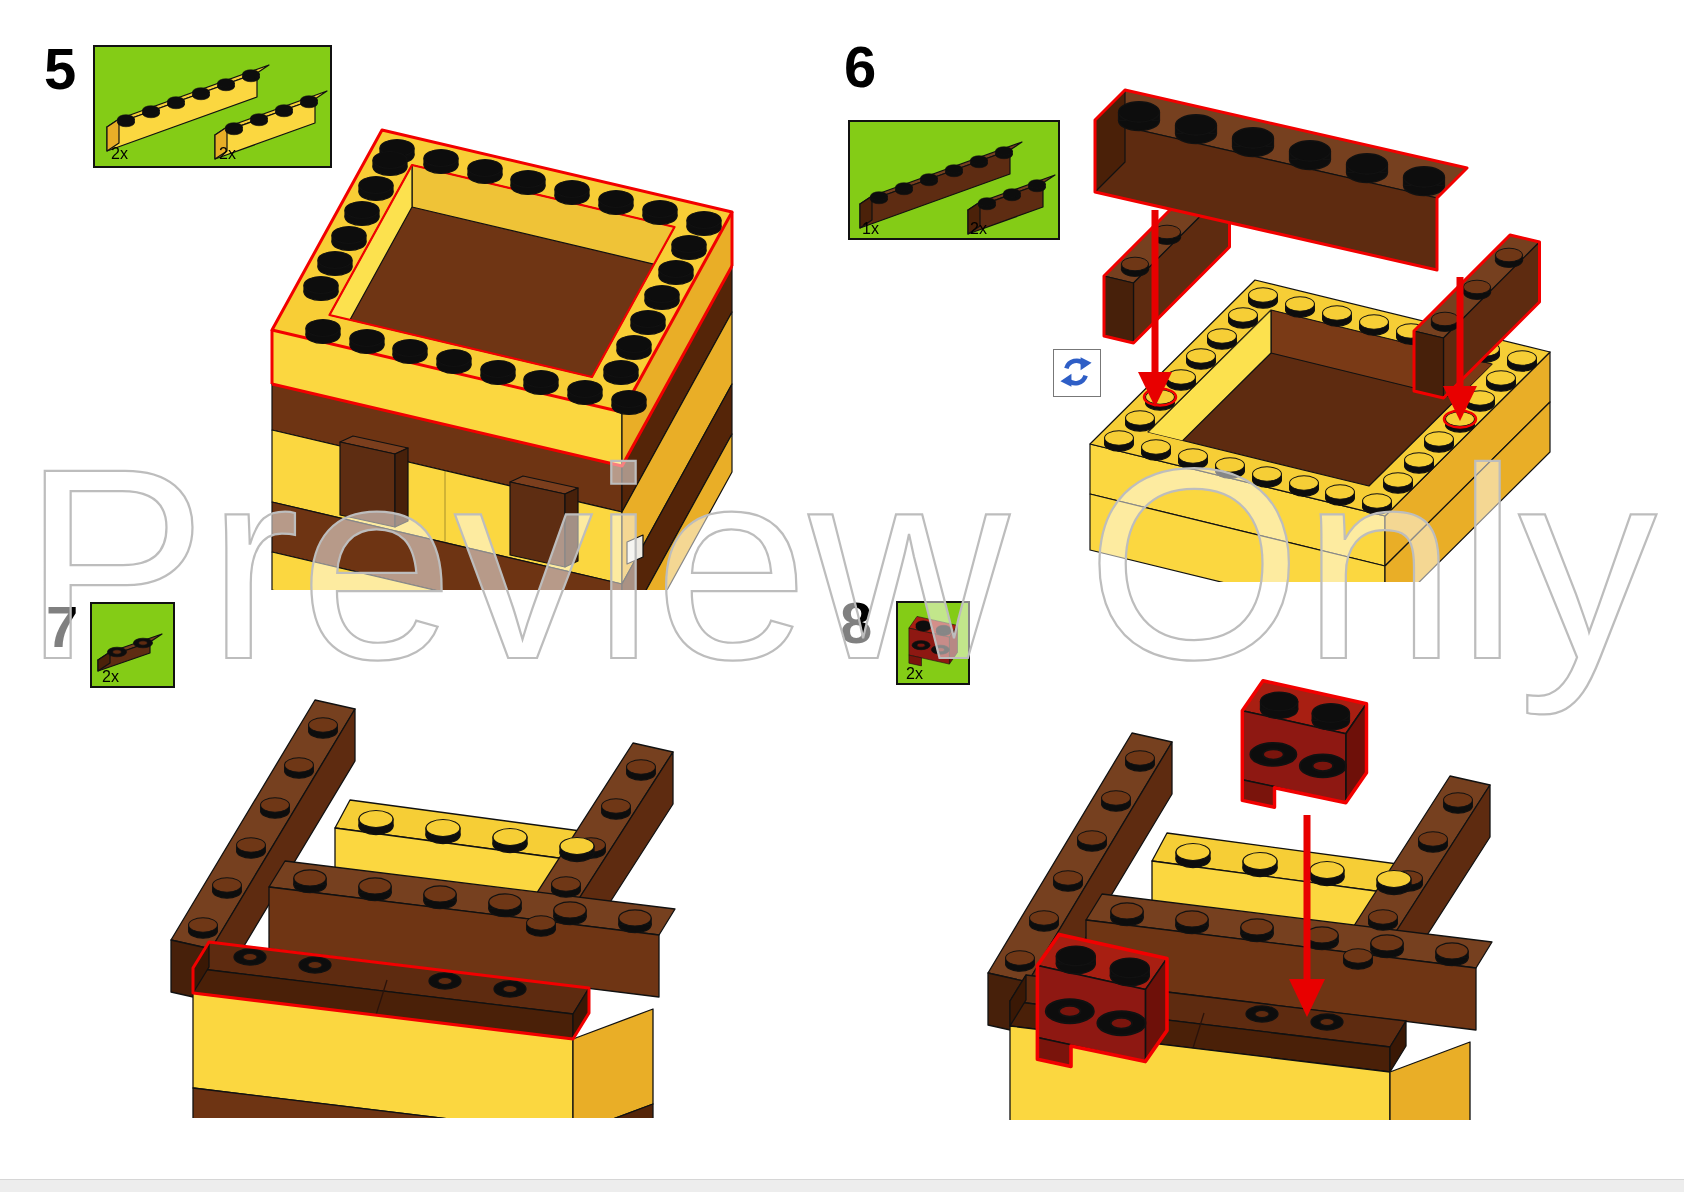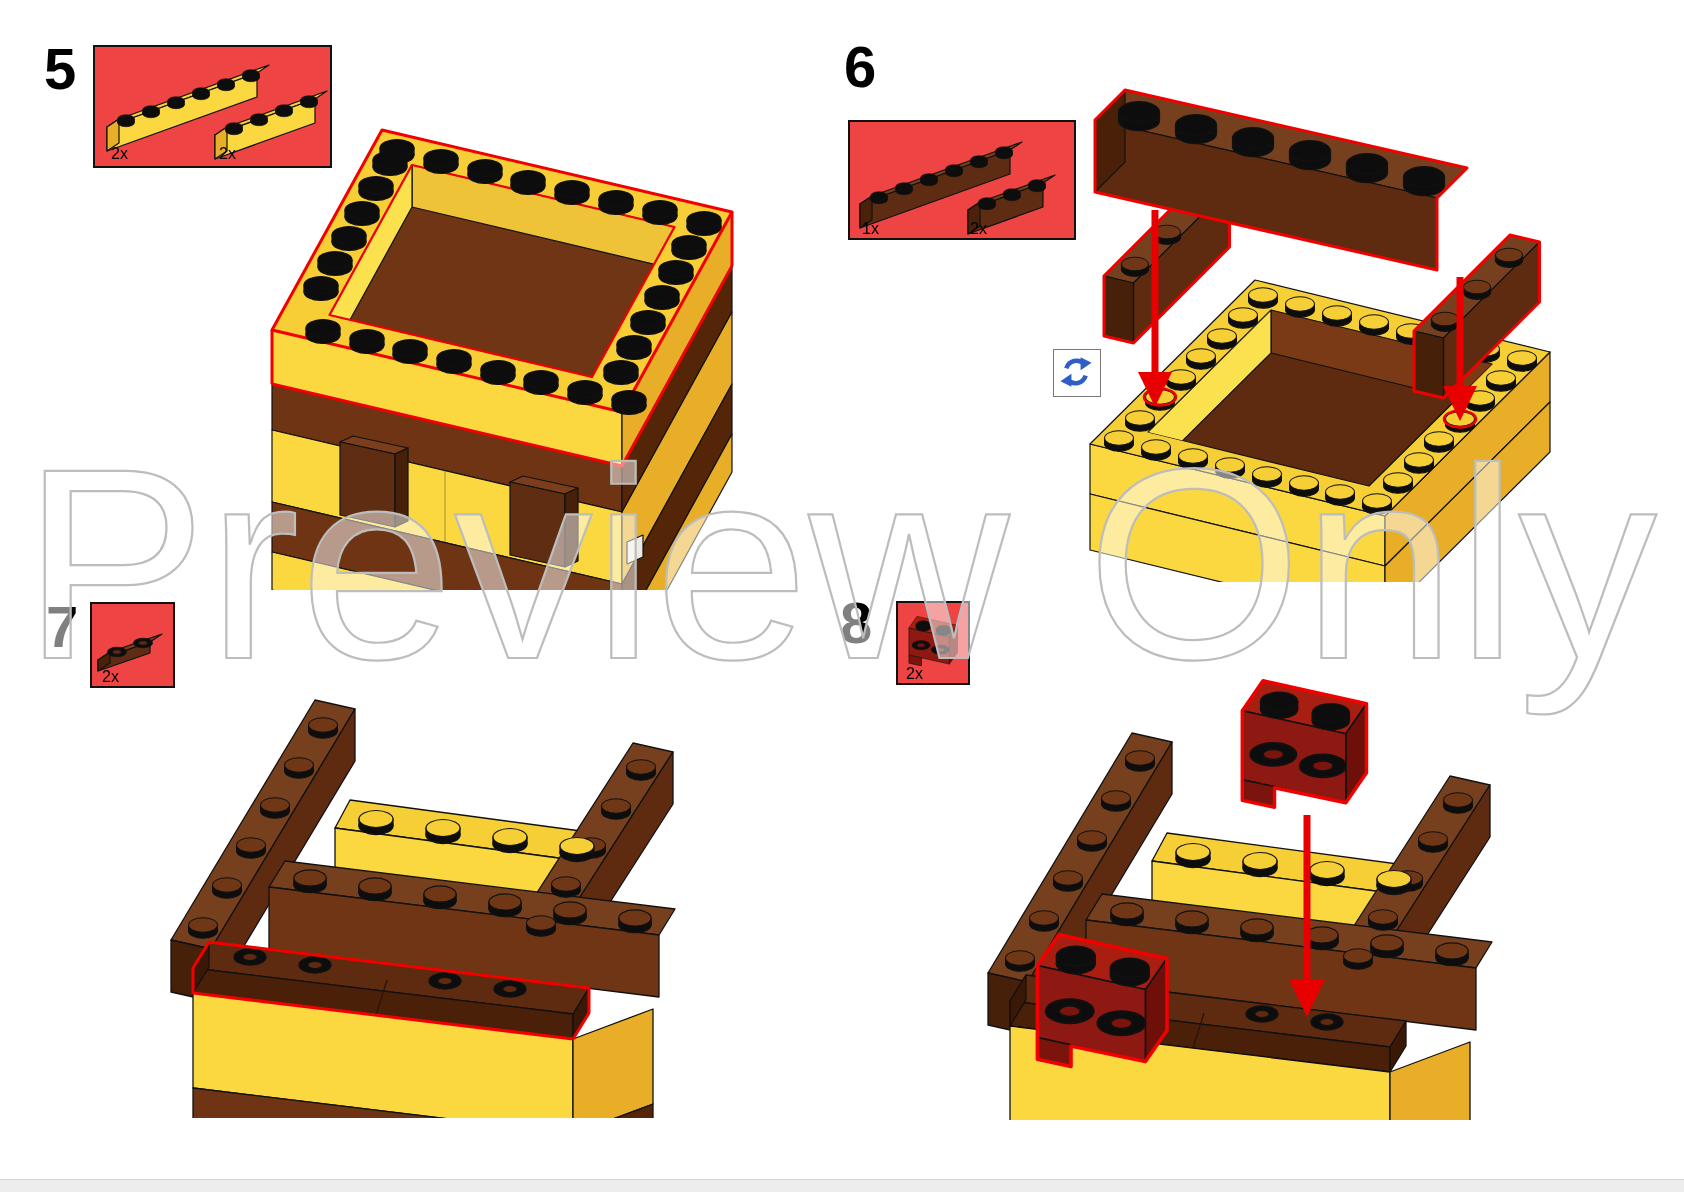--- a/index.html
+++ b/index.html
@@ -1,19 +1,19 @@
 <!DOCTYPE html>
 <html><head>
 <meta charset="utf-8">
 <style>
   html,body{margin:0;padding:0;background:#fff;}
   .page{position:relative;width:1684px;height:1192px;background:#fff;overflow:hidden;
         font-family:"Liberation Sans",sans-serif;}
   .step-number{position:absolute;font:700 58px/1 "Liberation Sans",sans-serif;color:#000;}
-  .parts-box{position:absolute;background:#ef4444;border:2.5px solid #111;box-sizing:border-box;}
+  .parts-box{position:absolute;background:#84cc16;border:2.5px solid #111;box-sizing:border-box;}
   .render{position:absolute;}
   .qty{font:400 16px "Liberation Sans",sans-serif;fill:#000;}
   .rotate-box{position:absolute;left:1053px;top:349px;width:48px;height:48px;background:#fff;
               border:1.5px solid #777;box-sizing:border-box;}
   .watermark-svg{position:absolute;left:0;top:0;z-index:40;pointer-events:none;}
   .footer-bar{position:absolute;left:0;bottom:0;width:1684px;height:12px;background:#ededed;
               border-top:1px solid #d6d6d6;}
   svg{display:block;}
   .defs-holder{position:absolute;width:0;height:0;}
 </style>
@@ -222,21 +222,21 @@
           <use href="#sB" transform="translate(403,207)"></use>
         <use href="#sB" transform="translate(389,232)"></use>
           <use href="#sB" transform="translate(376,257)"></use>
       </g>
     </svg>
   </section>
 
   <section>
     <div class="step-number" style="left:844px;top:38px;">6</div>
 
-    <div class="parts-box" style="left:848px;top:120px;width:228px;height:120px;">
+    <div class="parts-box" style="left:848px;top:120px;width:212px;height:120px;">
       <svg width="207" height="115" viewBox="0 0 207 115">
         <g stroke="#111" stroke-width="1.2" stroke-linejoin="round">
           <polygon points="22,74 172,20 160,28 10,82" fill="#76401F"></polygon>
           <polygon points="10,82 160,28 160,52 10,106" fill="#5E2C12"></polygon>
           <polygon points="22,74 10,82 10,106 22,98" fill="#4B2109"></polygon>
           <use href="#sB" transform="translate(29,74) scale(0.5)"></use>
           <use href="#sB" transform="translate(54,65) scale(0.5)"></use>
           <use href="#sB" transform="translate(79,56) scale(0.5)"></use>
           <use href="#sB" transform="translate(104,47) scale(0.5)"></use>
           <use href="#sB" transform="translate(129,38) scale(0.5)"></use>

